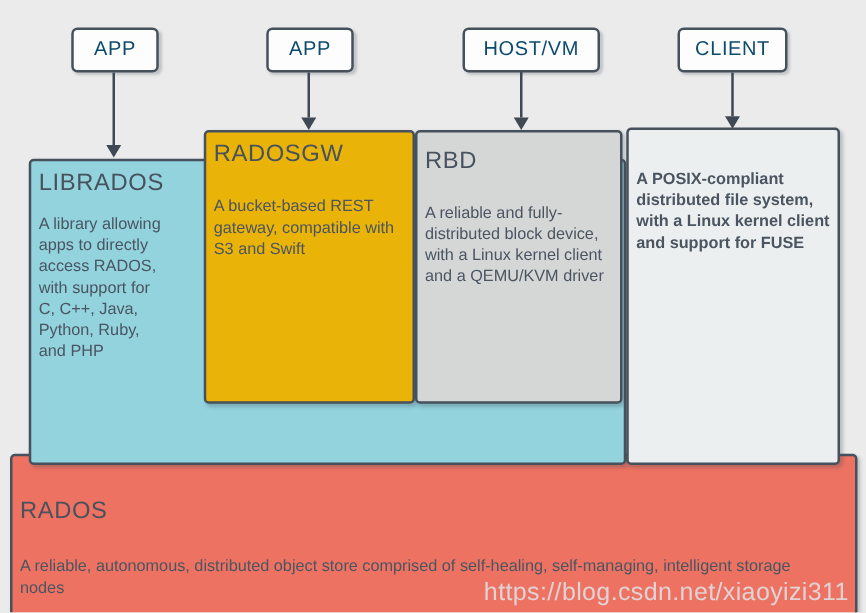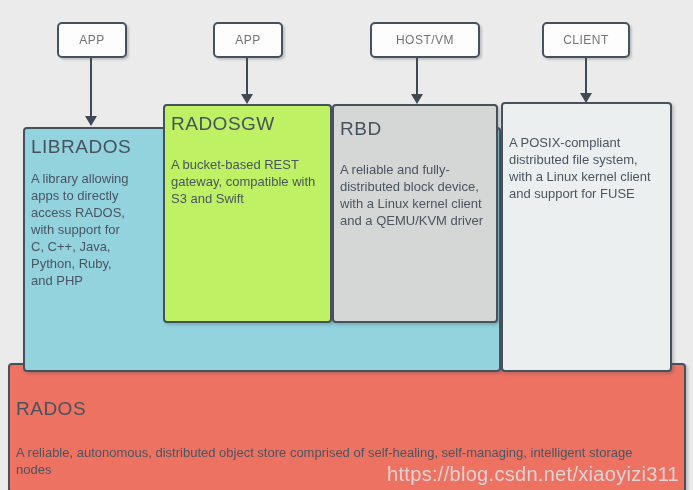--- a/index.html
+++ b/index.html
@@ -18,22 +18,22 @@
   .node {
     position: absolute;
     height: 36px;
     background: #fdfdfd;
     border: 2px solid #46515c;
     border-radius: 5px;
     box-shadow: 2px 2px 2px rgba(70,80,90,0.25);
     display: flex;
     align-items: center;
     justify-content: center;
-    font-size: 12px;
-    color: #737373;
+    font-size: 16px;
+    color: #0c4a6e;
     z-index: 5;
     letter-spacing: 0.5px;
     text-align: right;
   }
   .node-app1   { left: 57px;  top: 22px; width: 70px; }
   .node-app2   { left: 213px; top: 22px; width: 70px; }
   .node-hostvm { left: 370px; top: 22px; width: 110px; }
   .node-client { left: 542px; top: 22px; width: 88px; }
 
   
@@ -89,41 +89,41 @@
   .layer-librados {
     left: 23px; top: 127px; width: 478px; height: 245px;
     background: #92d3de;
     z-index: 2;
     padding: 7px 6px 0 6px;
   }
   .layer-librados .desc { margin-top: 12px; }
 
   .layer-radosgw {
     left: 163px; top: 104px; width: 169px; height: 219px;
-    background: #bef264;
+    background: #eab308;
     z-index: 3;
     padding: 7px 6px 0 6px;
   }
   .layer-radosgw .desc { margin-top: 21px; }
 
   .layer-rbd {
     left: 332px; top: 104px; width: 166px; height: 219px;
     background: #d5d7d7;
     z-index: 3;
     padding: 12px 6px 0 6px;
   }
   .layer-rbd .desc { margin-top: 21px; }
 
   .layer-cephfs {
     left: 501px; top: 102px; width: 171px; height: 270px;
     background: #eceff0;
     z-index: 3;
     padding: 9px 6px 0 6px;
   }
-  .layer-cephfs .desc { margin-top: 21px; }
+  .layer-cephfs .desc { margin-top: 21px; font-weight: bold; }
 
   .watermark {
     position: absolute;
     right: 5px; bottom: 5px;
     font-size: 20px;
     color: rgba(222,227,231,0.85);
     letter-spacing: 0.3px;
   }
 </style>
 </head>

